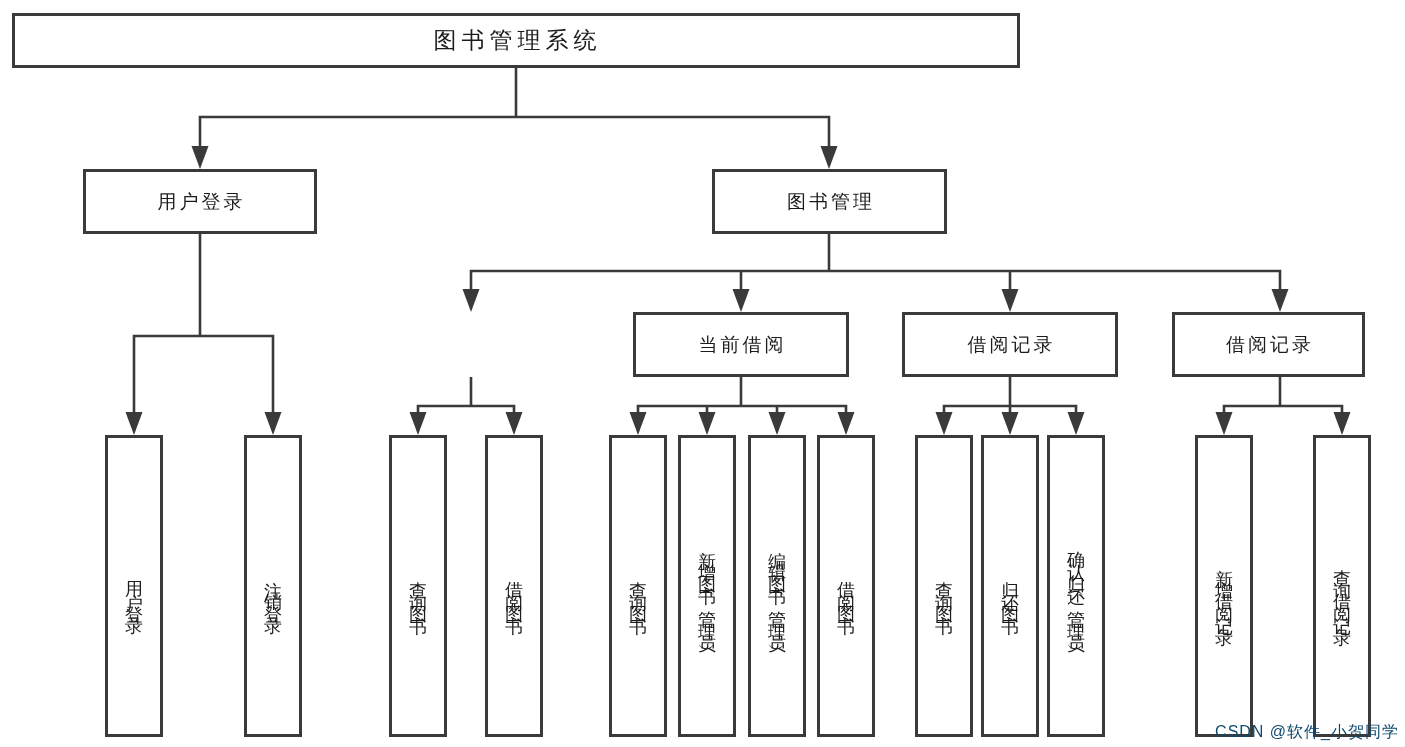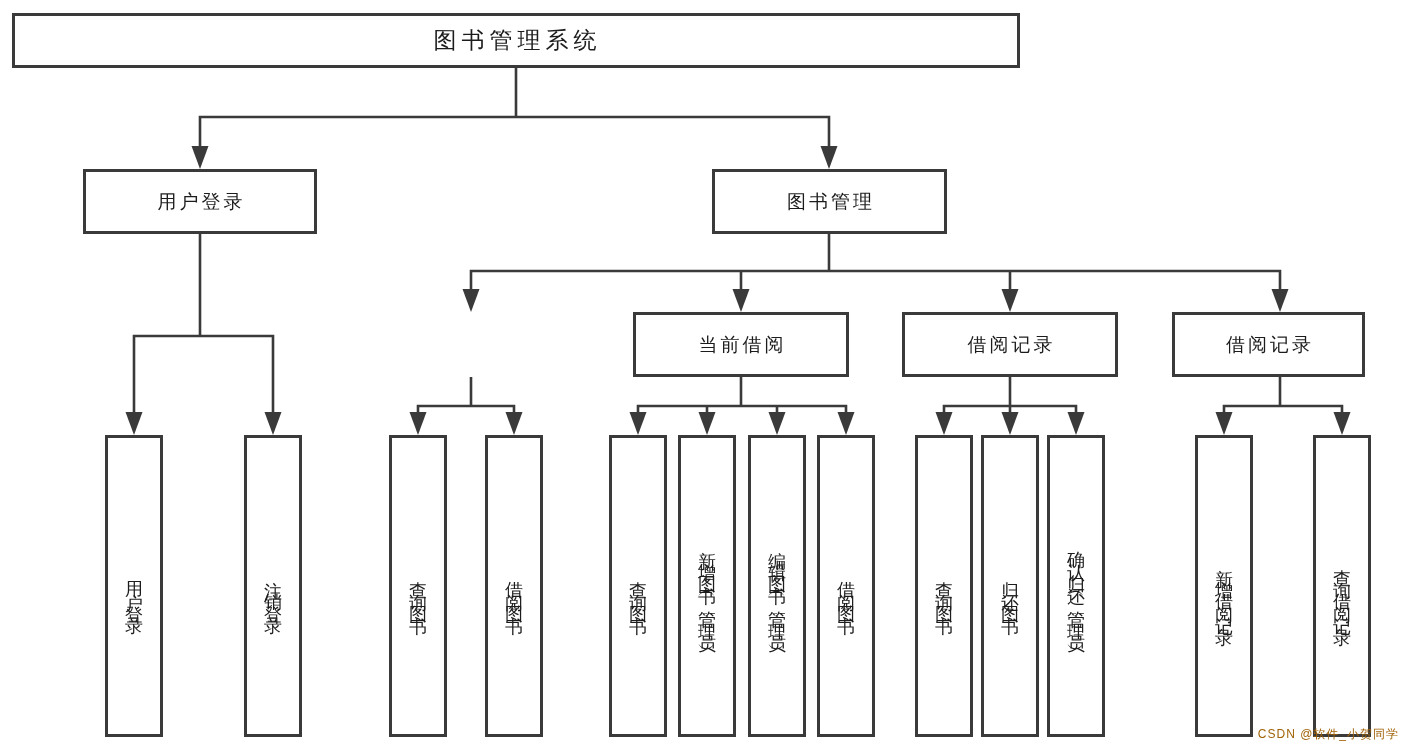--- a/index.html
+++ b/index.html
@@ -47,23 +47,23 @@
     font-size: 18px;
     letter-spacing: 12px;
     color: #1c1c1c;
     z-index: 1;
     padding-top: 10px;
   }
   .watermark {
     position: absolute;
     right: 6px;
     bottom: 4px;
-    font-size: 12px;
+    font-size: 16px;
     letter-spacing: 1px;
-    color: #a16207;
+    color: #0c4a6e;
     z-index: 3;
     white-space: nowrap;
   }
 </style>
 </head>
 <body>
 
 <div id="canvas">
 
   <svg id="connectors" width="1405" height="747" viewBox="0 0 1405 747" xmlns="http://www.w3.org/2000/svg">

